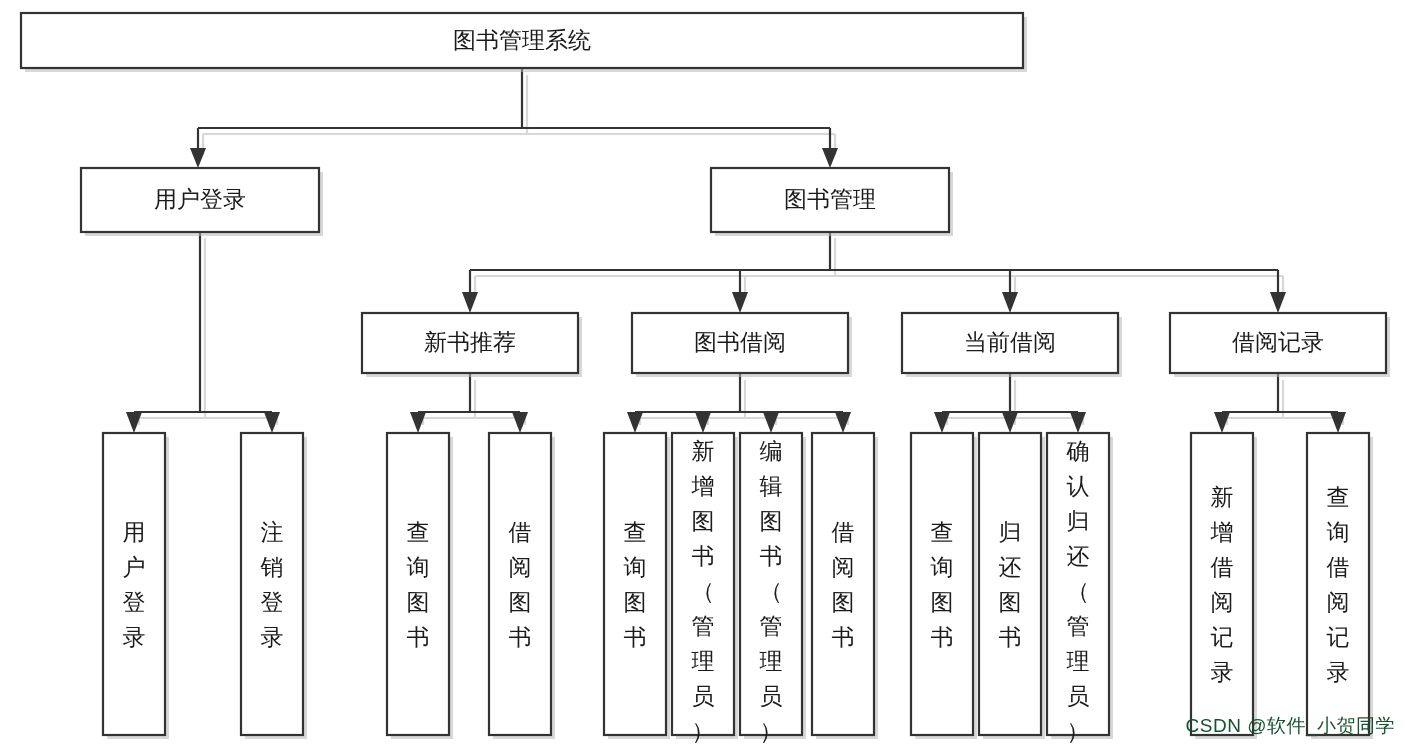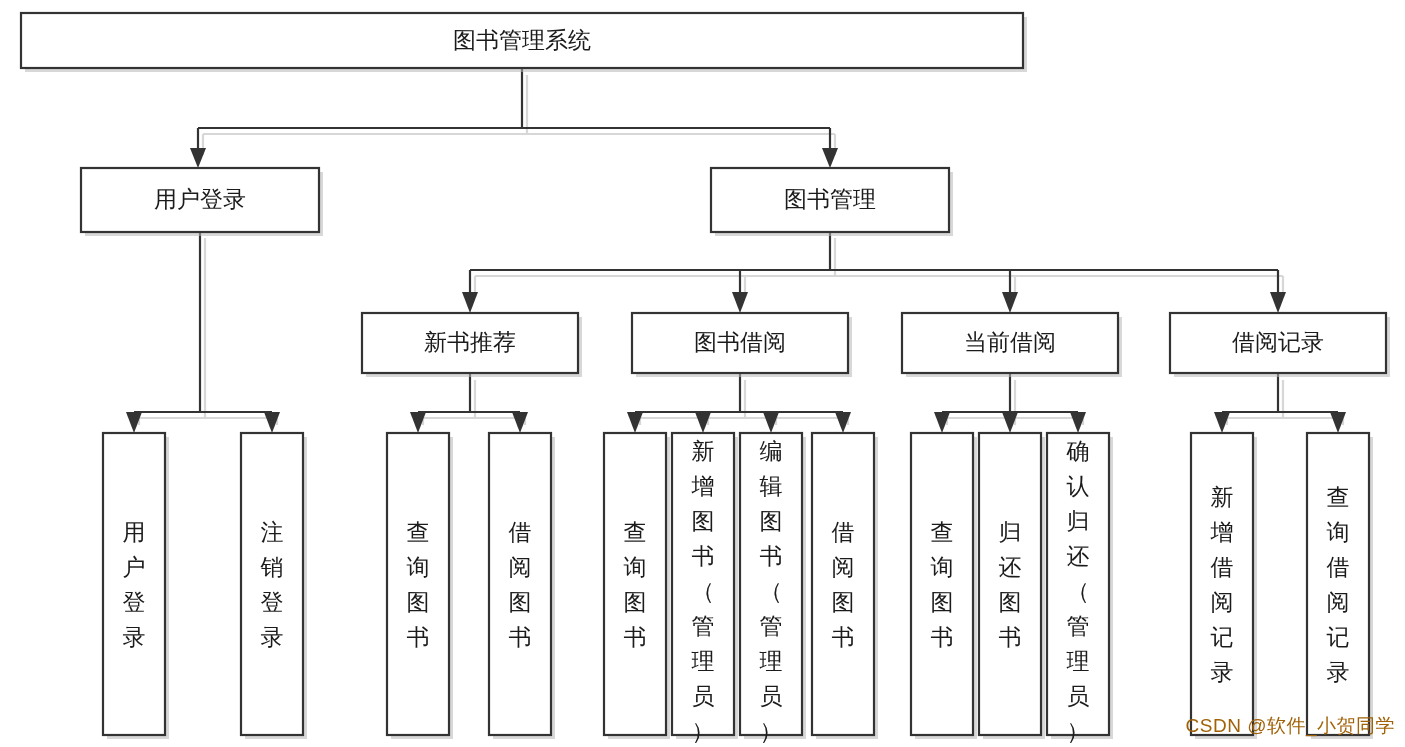--- a/index.html
+++ b/index.html
@@ -56,21 +56,21 @@
     font-size: 23px;
     fill: #1b1b1b;
     text-anchor: middle;
   }
   .watermark {
     position: absolute;
     right: 10px;
     bottom: 8px;
     font-family: "Liberation Sans", "DejaVu Sans", sans-serif;
     font-size: 19px;
-    color: #a16207;
+    color: #14532d;
     white-space: nowrap;
     letter-spacing: 0.5px;
     pointer-events: none;
     margin-left: 20px;
   }
 </style>
 </head>
 <body>
 
 <svg id="canvas" viewBox="0 0 1405 747">

